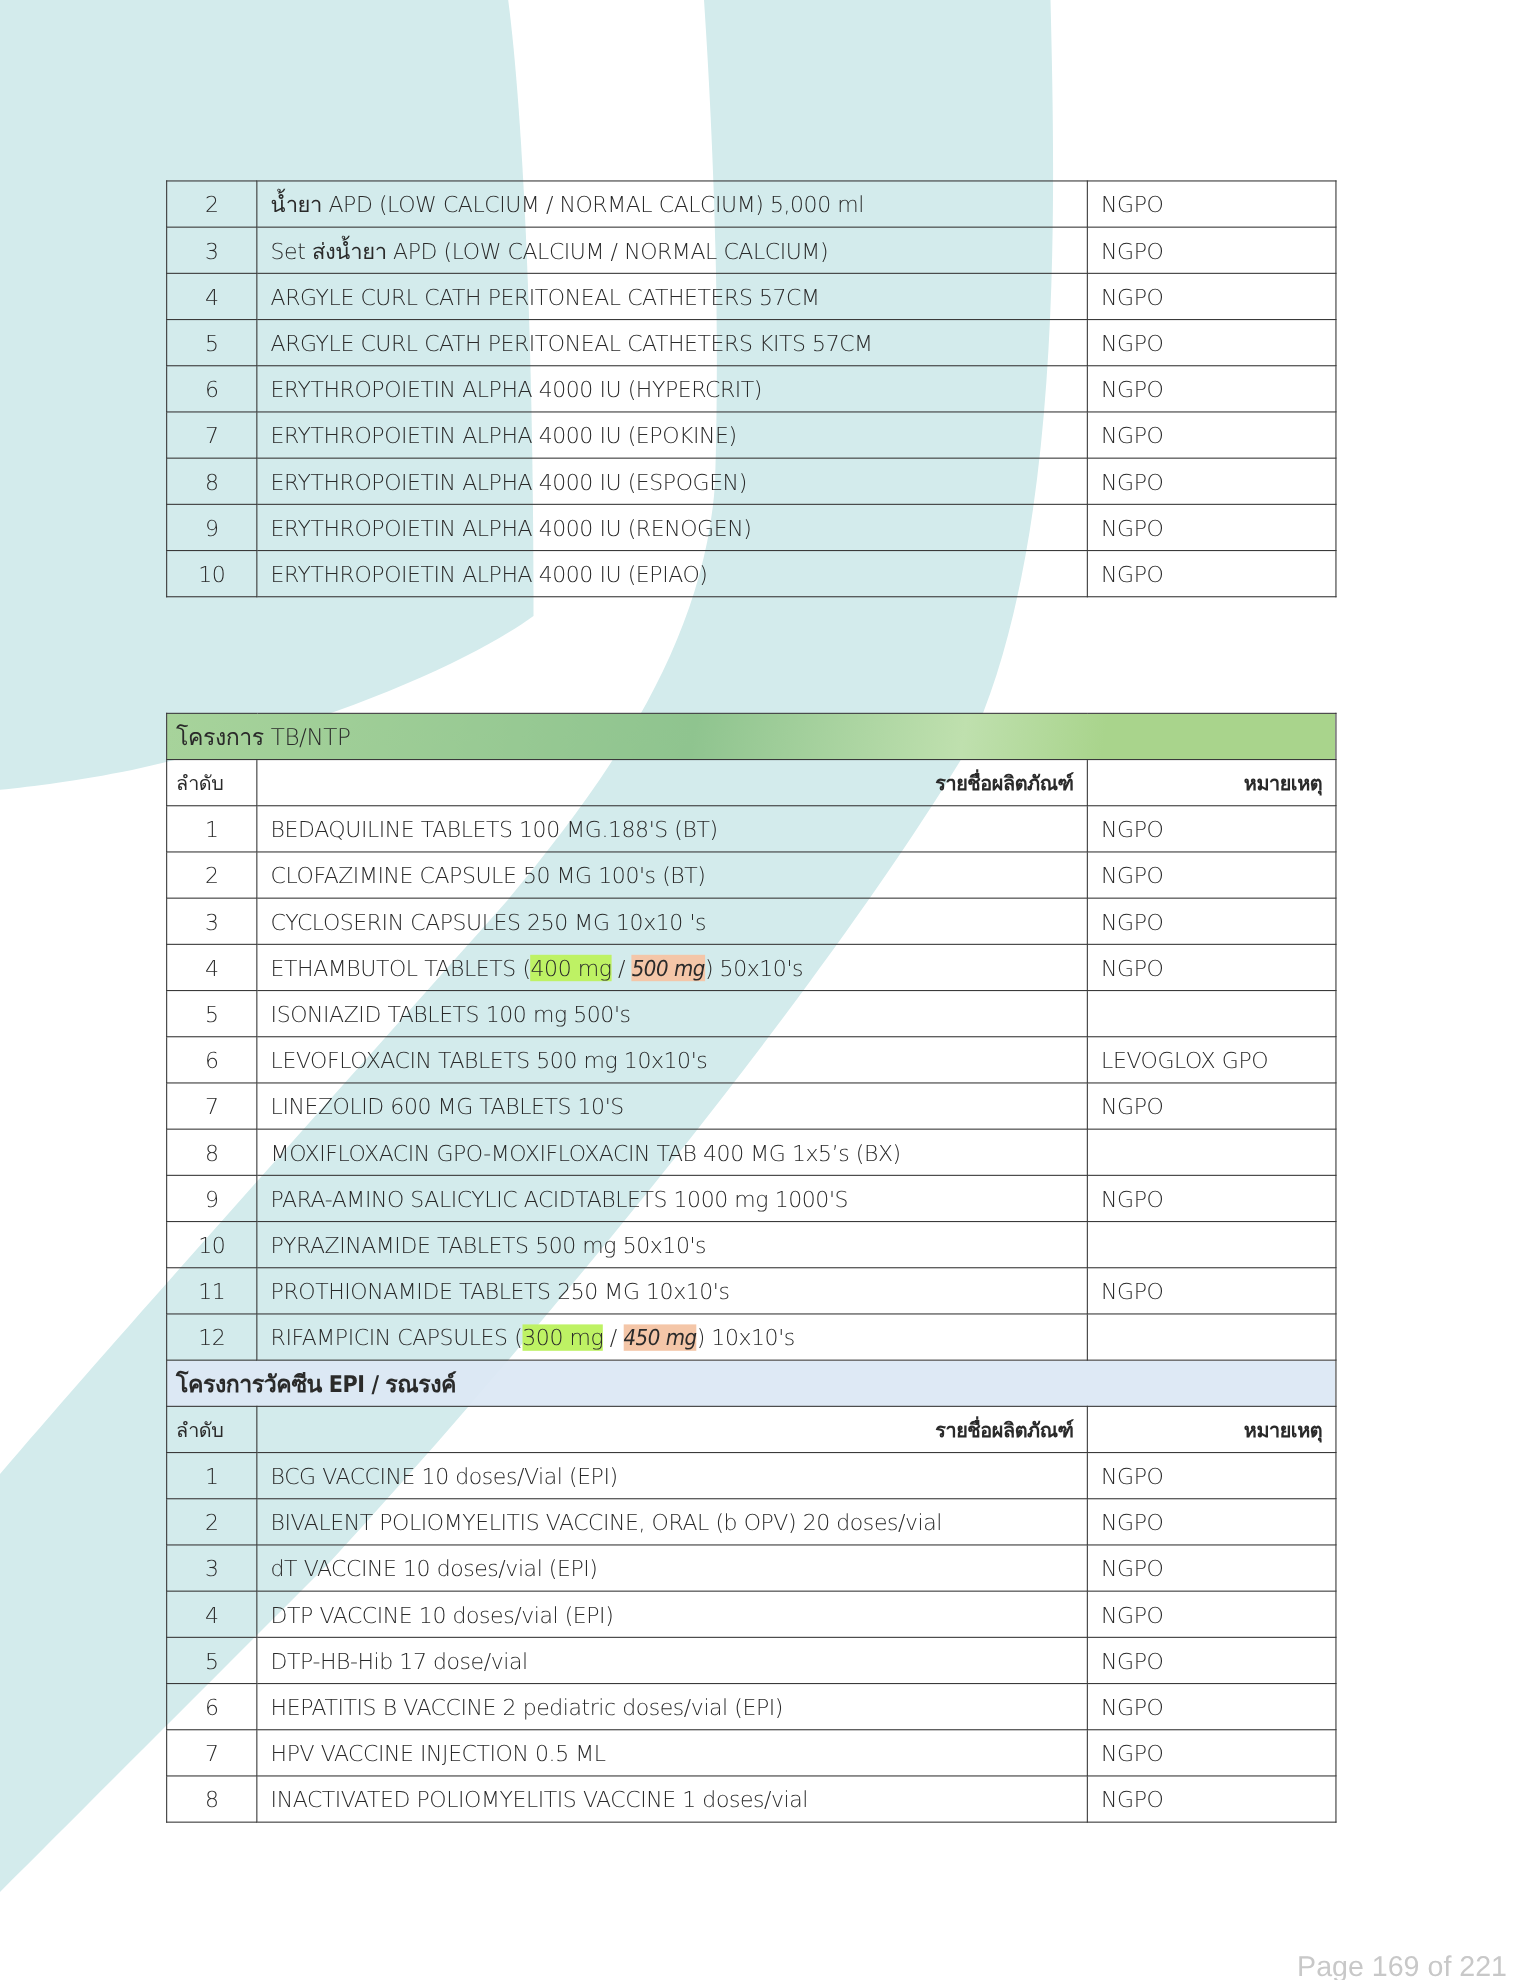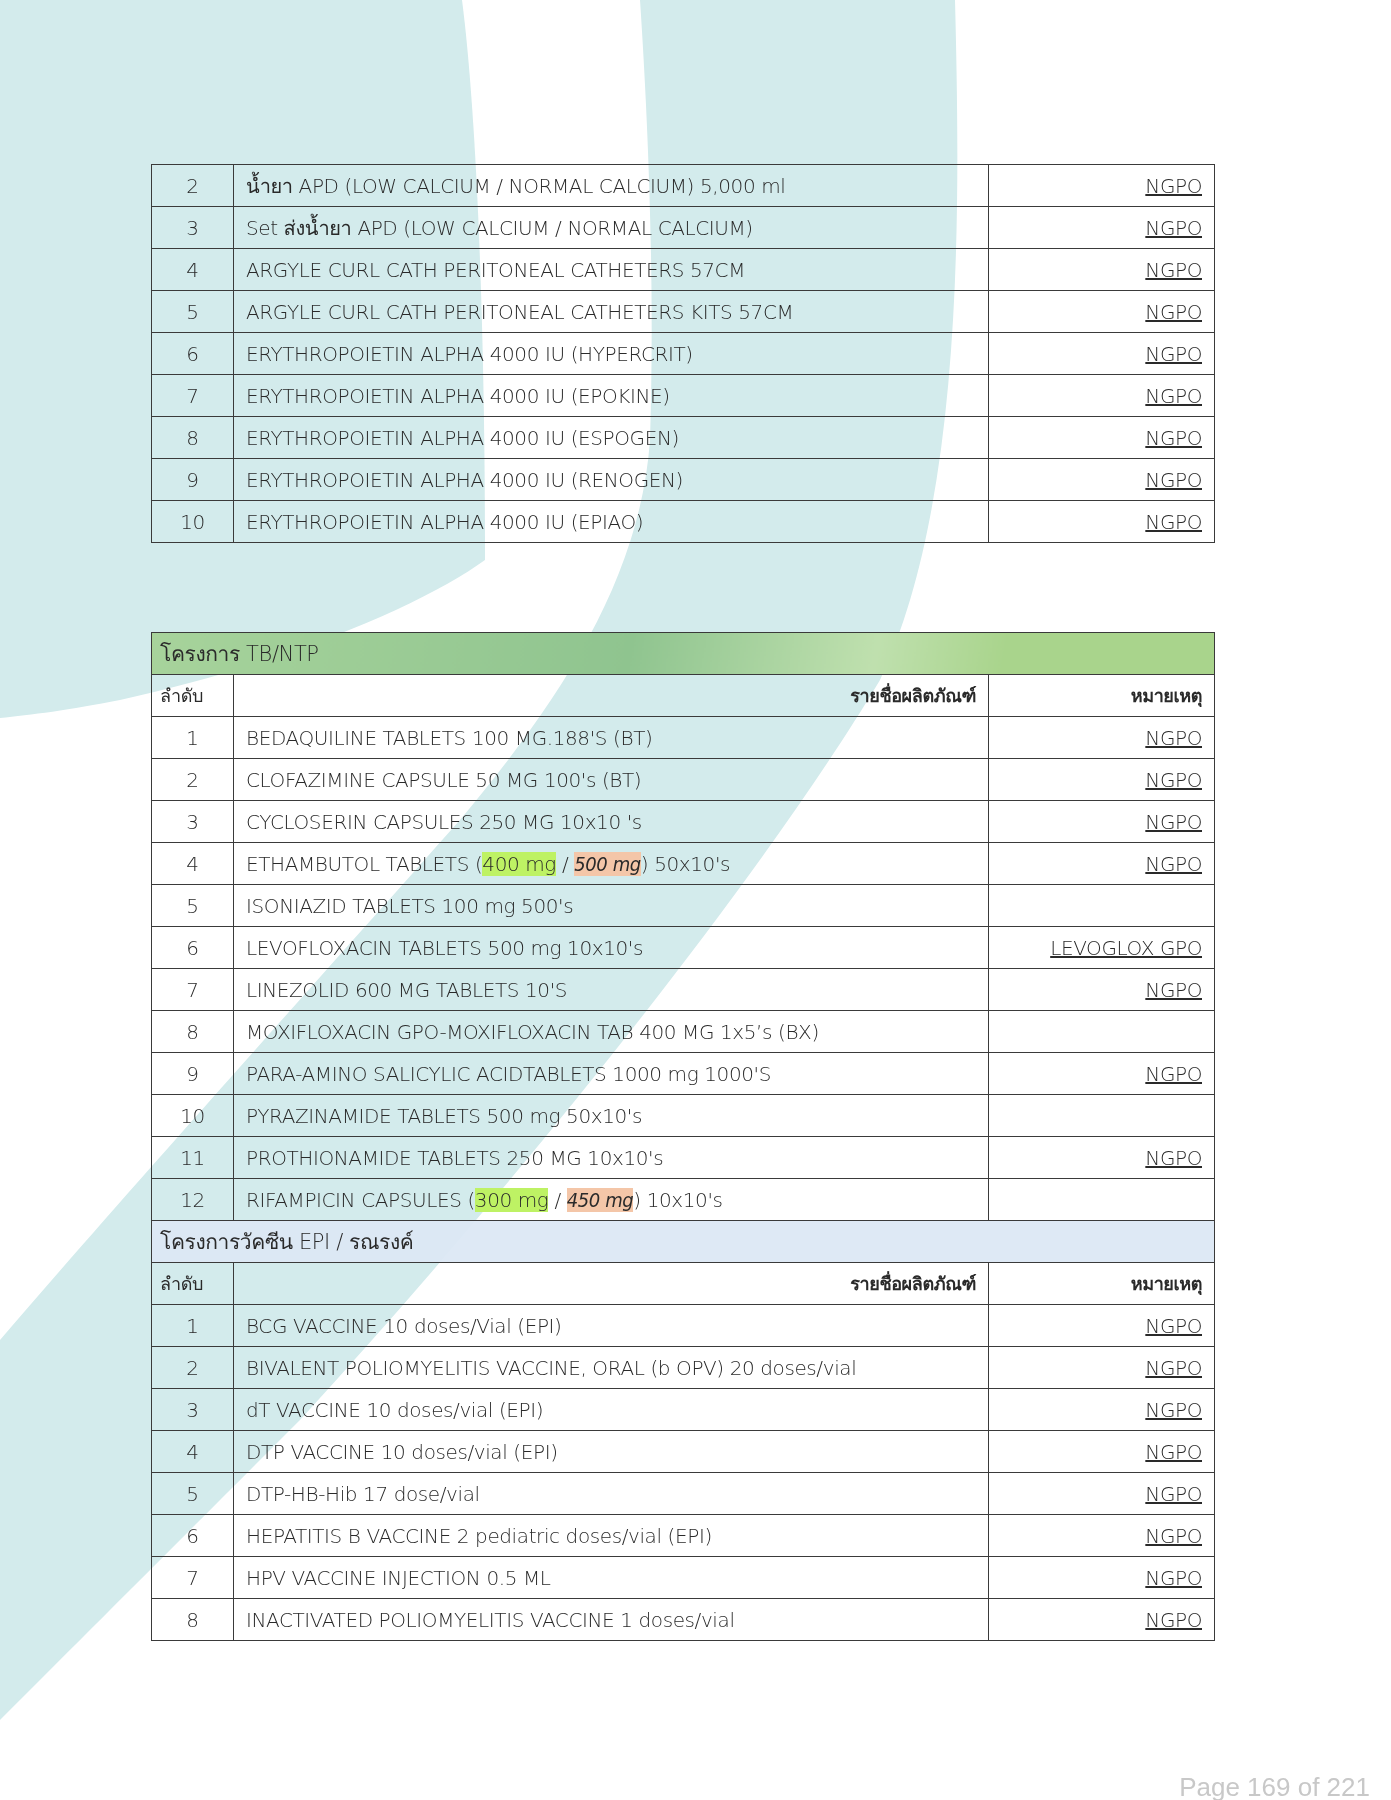--- a/index.html
+++ b/index.html
@@ -17,26 +17,26 @@
   }
   table.grid col.c1 { width: 82px; }
   table.grid col.c2 { width: 755px; }
   table.grid col.c3 { width: 226px; }
   table.grid td {
     height: 41px; padding: 0 12px; border: 1px solid #3a3a3a;
     white-space: nowrap; overflow: hidden; letter-spacing: -0.4px;
     color: #2a2a2a; font-weight: 300;
   }
   td.num { text-align: center; padding: 0; }
-  td.note { text-align: right; padding: 0; text-decoration: underline; }
+  td.note { text-align: left; padding: 0; }
   tr.section td { font-size: 21px; padding-left: 8px; }
   tr.section.green td {
     background: linear-gradient(100deg, #a7d39b 0%, #8fc48f 45%, #bfe0ae 68%, #a9d48c 80%, #a9d48c 100%);
   }
-  tr.section.blue td { background: rgba(220,232,244,0.95); }
+  tr.section.blue td { background: rgba(220,232,244,0.95); font-weight: bold; }
   tr.colhead td { font-weight: 700; font-size: 18px; }
   tr.colhead td.hnum { text-align: left; padding-left: 8px; font-weight: 400; }
   tr.colhead td.hname, tr.colhead td.hnote { text-align: right; }
   .hl-green { background: #bef264; }
   .hl-orange { background: #f4c6a8; font-style: italic; }
   .footer {
     position: absolute; right: 21px; top: 1772px; z-index: 1;
     font-family: "Liberation Sans", sans-serif; font-size: 26px; color: #c8c8c8;
   }
 </style>
@@ -96,21 +96,21 @@
         <td class="note">NGPO</td>
       </tr>
       <tr>
         <td class="num">10</td>
         <td>ERYTHROPOIETIN ALPHA 4000 IU (EPIAO)</td>
         <td class="note">NGPO</td>
       </tr>
     </tbody>
 </table>
 
-<table class="grid" style="top:632px;">
+<table class="grid" style="top:648px;">
   <colgroup>
       <col class="c1">
       <col class="c2">
       <col class="c3">
     </colgroup>
   <tbody>
     <tr class="section green">
       <td colspan="3">โครงการ TB/NTP</td>
     </tr>
     <tr class="colhead">

